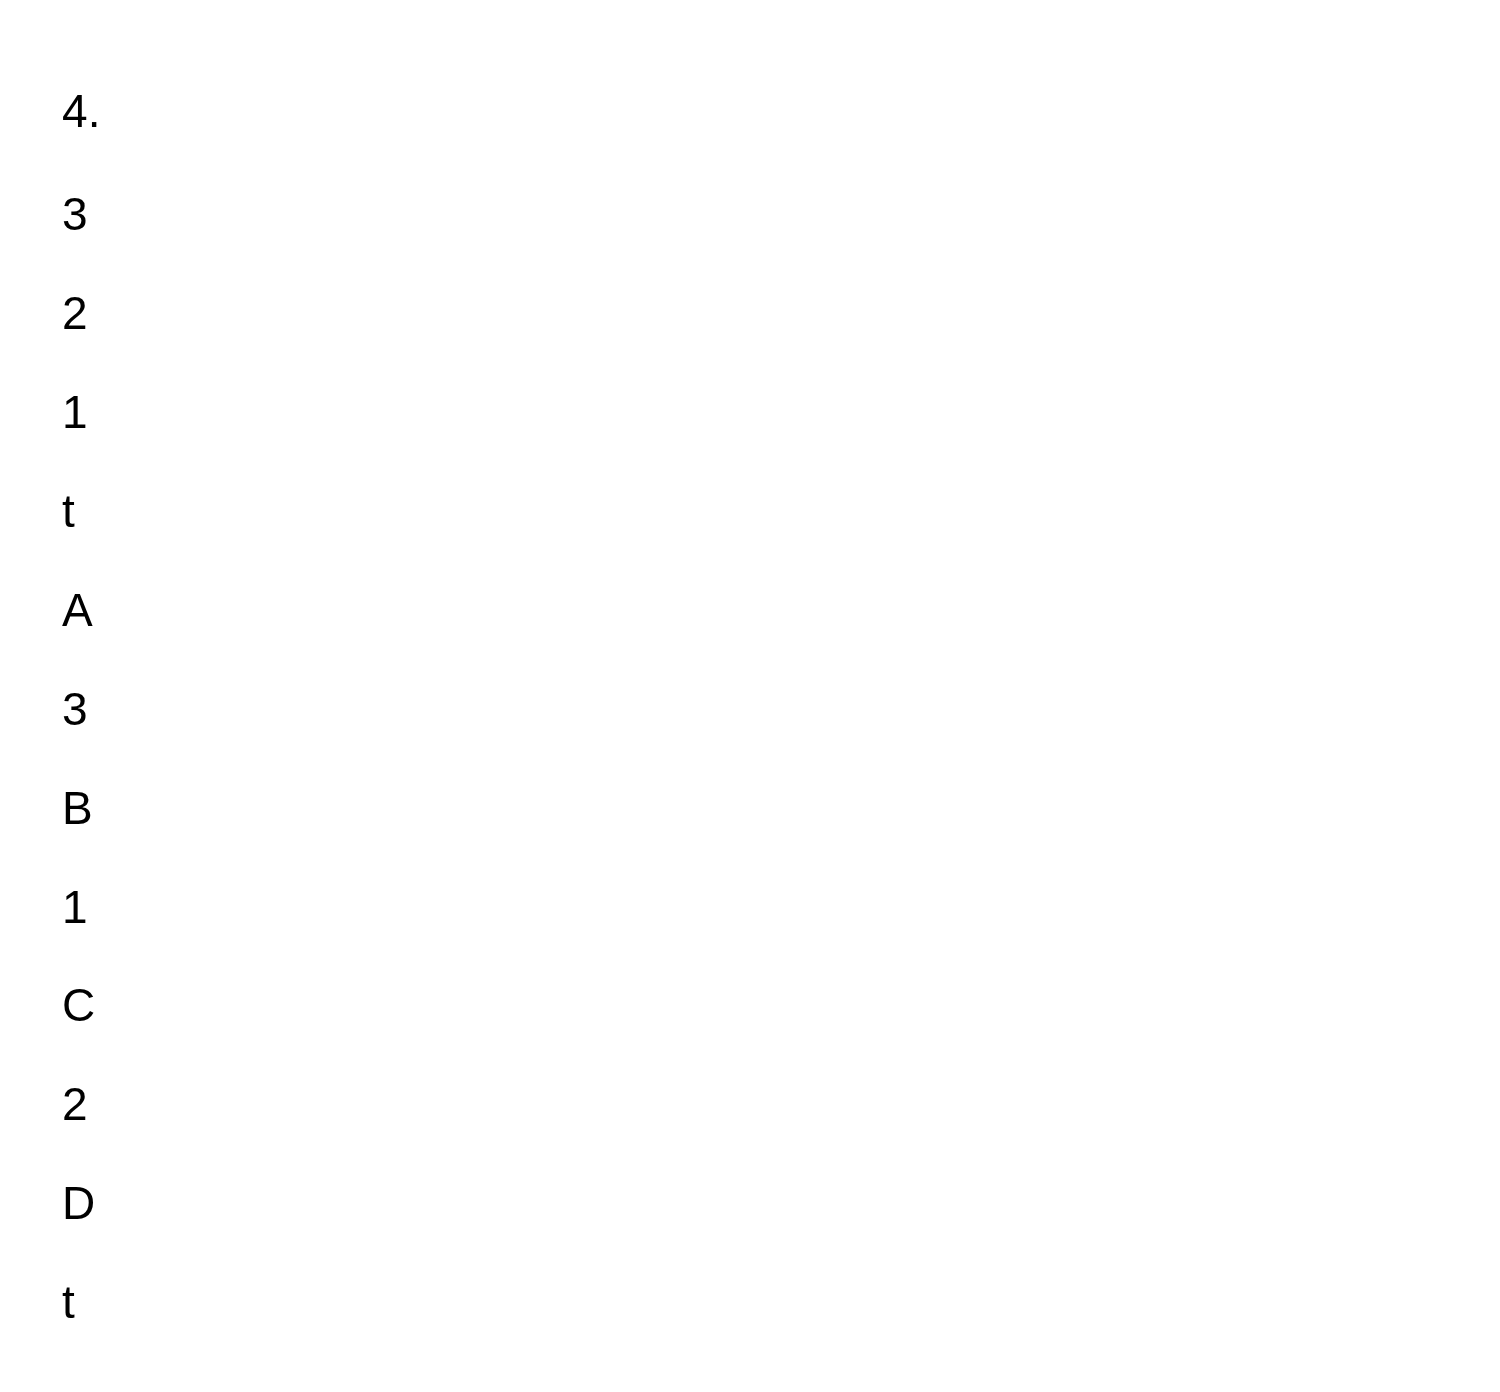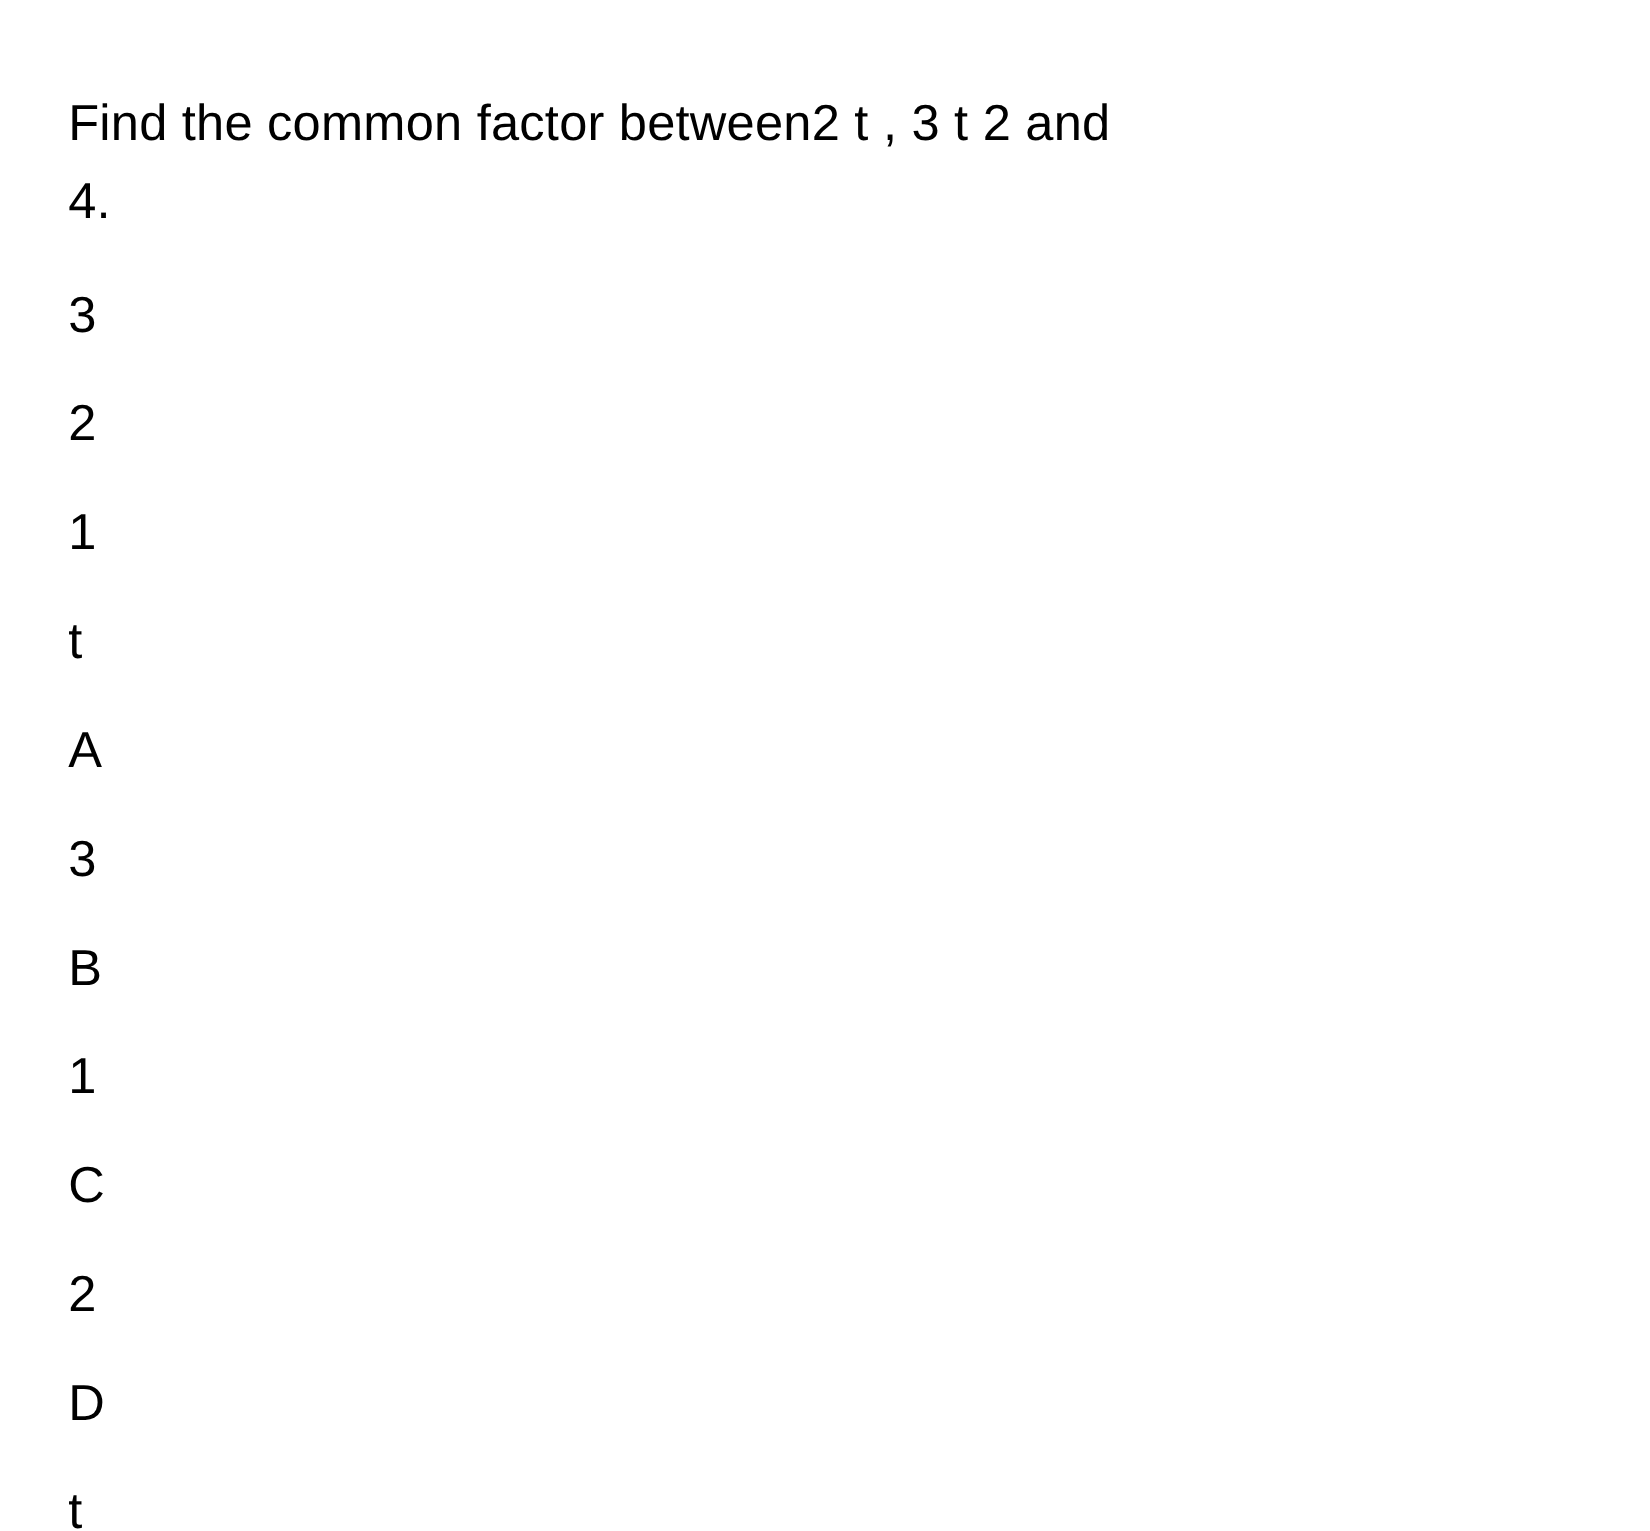--- a/index.html
+++ b/index.html
@@ -29,21 +29,20 @@
       letter-spacing: 0.2px;
     }
     .question-wrap {
       margin-bottom: 18px;
     }
   </style>
 </head>
 <body>
 
 <div class="question-wrap">
-  <div class="question-line">Find the common factor between2 t ,   3 t 2   and</div>
   <div class="question-line">4.</div>
 </div>
 
 <div>
   <div class="list-line">3</div>
   <div class="list-line">2</div>
   <div class="list-line">1</div>
   <div class="list-line">t</div>
   <div class="list-line">A</div>
   <div class="list-line">3</div>

